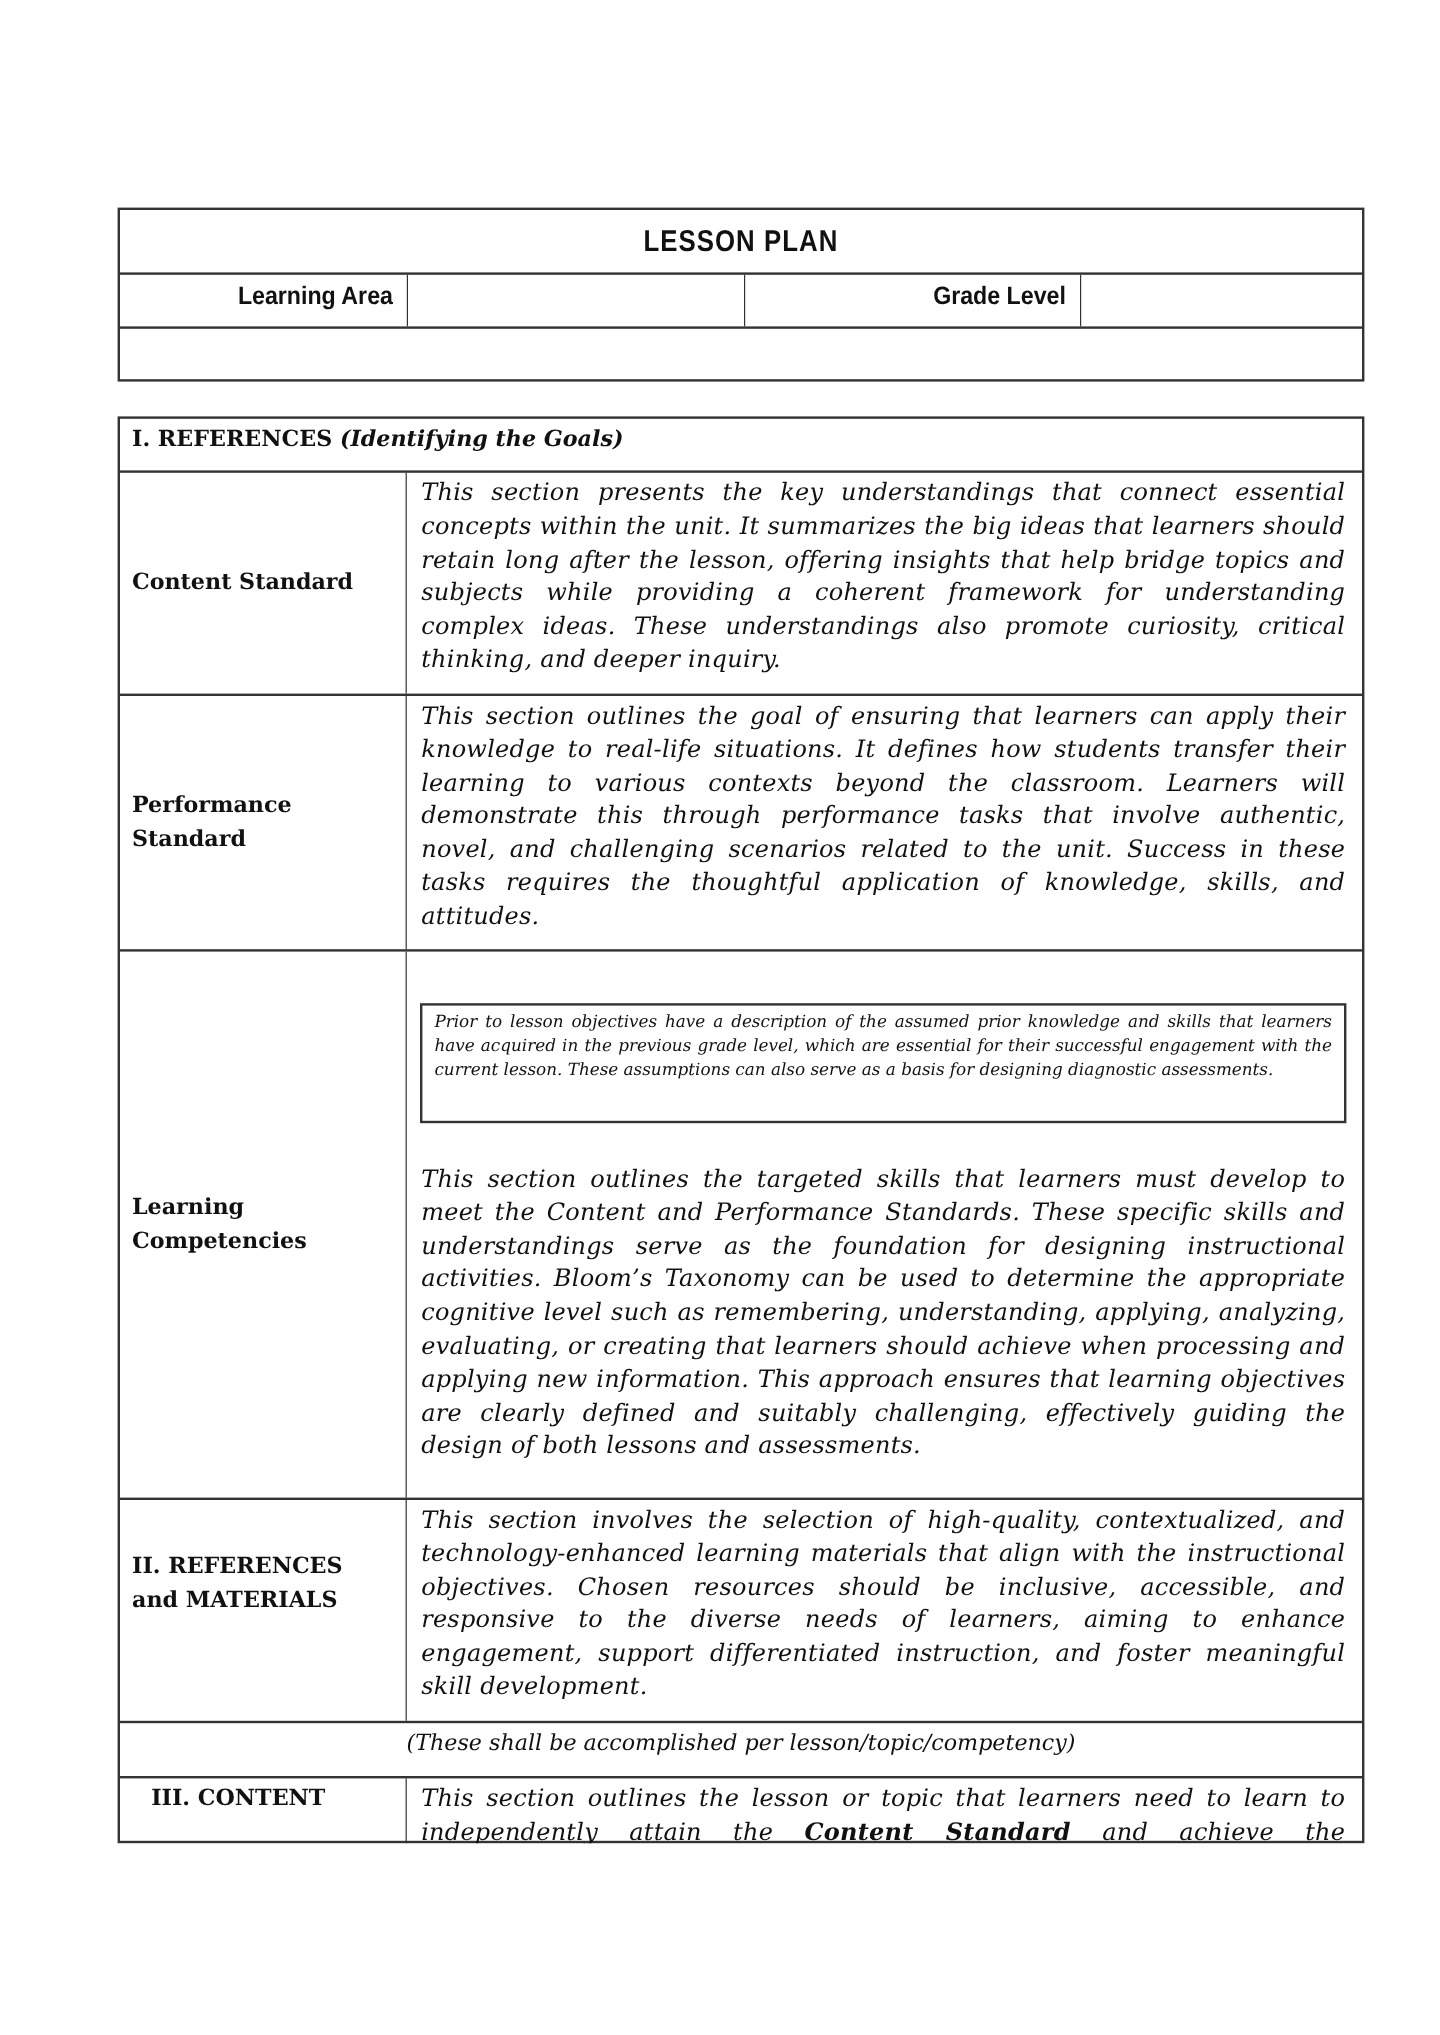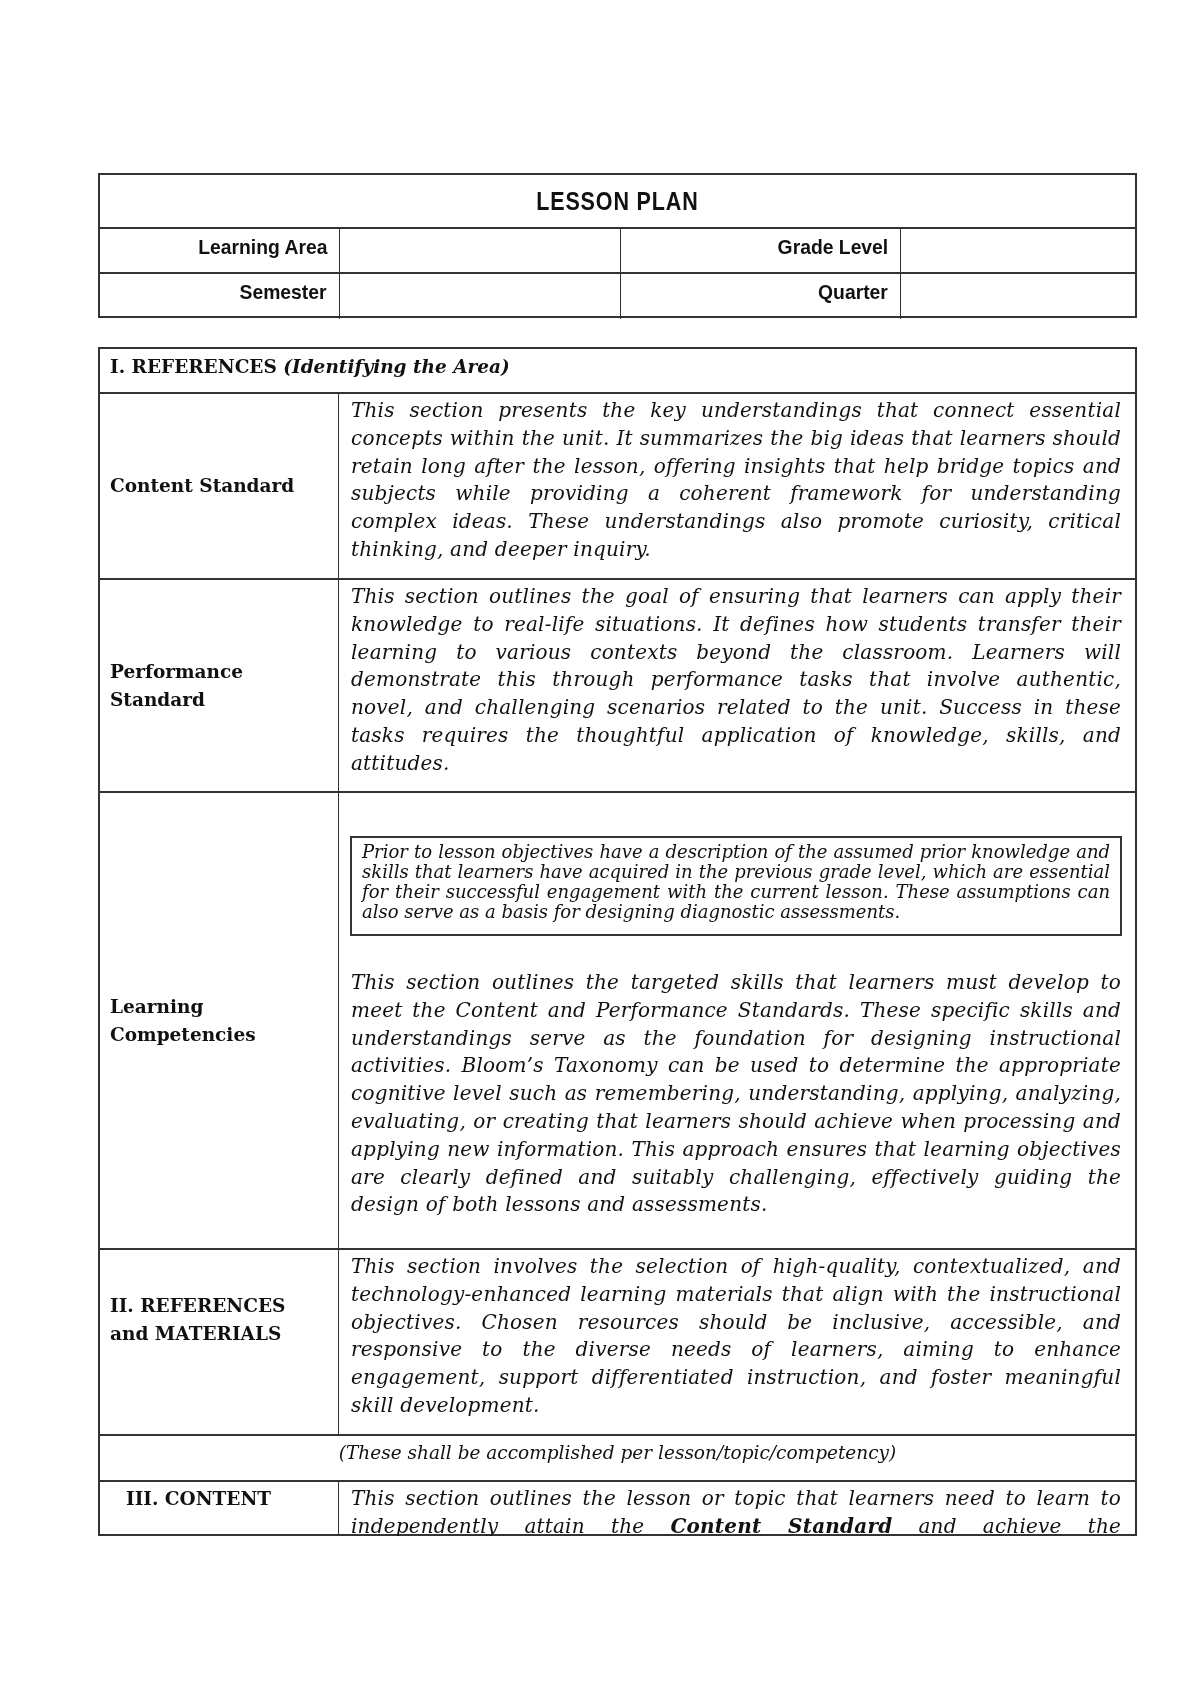--- a/index.html
+++ b/index.html
@@ -31,59 +31,49 @@
   .lcol { position:absolute; left:0; top:0; width:239px; height:100%; box-sizing:border-box;
           border-right:1.5px solid #333; padding:0 10px; }
   .rcol { position:absolute; left:239px; top:0; right:0; height:100%; box-sizing:border-box;
           padding:3px 14px 0 12px; }
   .lab { font-size:18.5px; font-weight:bold; line-height:28px; }
   .body { font-size:20px; font-style:italic; line-height:27.8px; text-align:justify; letter-spacing:0.2px; }
   .objhead { padding:7px 10px; font-size:18.5px; font-weight:bold; }
   .objhead i { font-style:italic; }
   .note-box { position:absolute; left:11px; right:13px; top:43px; height:100px;
               border:2px solid #333; box-sizing:border-box; padding:4px 10px;
-              font-size:18px; font-style:italic; line-height:20px; text-align:justify; }
+              font-size:14px; font-style:italic; line-height:20px; text-align:justify; }
   .centered-note { display:flex; align-items:flex-start; justify-content:center;
               padding-top:6px; font-size:18.5px; font-style:italic; }
 </style>
 </head>
 <body>
 
 <div id="hdr">
   <div class="title-row">
     <span class="title sans">LESSON PLAN</span>
   </div>
   <div class="row row1">
     <div class="cell label sans" style="left:0;width:239px;">
         <span>Learning Area</span>
       </div>
     <div class="cell" style="left:239px;width:281px;"></div>
     <div class="cell label sans" style="left:520px;width:280px;border-left:1.5px solid #333;">
         <span>Grade Level</span>
       </div>
     <div class="cell" style="left:800px;right:0;"></div>
   </div>
-  <div class="row row2">
-    <div class="cell label sans" style="left:0;width:239px;">
-        <span>Semester</span>
-      </div>
-    <div class="cell" style="left:239px;width:281px;"></div>
-    <div class="cell label sans" style="left:520px;width:280px;border-left:1.5px solid #333;">
-        <span>Quarter</span>
-      </div>
-    <div class="cell" style="left:800px;right:0;"></div>
-  </div>
 </div>
 
 <div id="main" class="serif">
 
   <div class="mrow" style="top:0;height:45px;">
     <div class="objhead">
       <span>I. REFERENCES</span>
-      <i>(Identifying the Area)</i>
+      <i>(Identifying the Goals)</i>
     </div>
   </div>
 
   <div class="mrow" style="top:45px;height:186px;">
     <div class="lcol" style="display:flex;align-items:center;">
       <span class="lab">Content Standard</span>
     </div>
     <div class="rcol">
       <div class="body">This section presents the key understandings that connect essential concepts within the unit. It summarizes the big ideas that learners should retain long after the lesson, offering insights that help bridge topics and subjects while providing a coherent framework for understanding complex ideas. These understandings also promote curiosity, critical thinking, and deeper inquiry.</div>
     </div>

